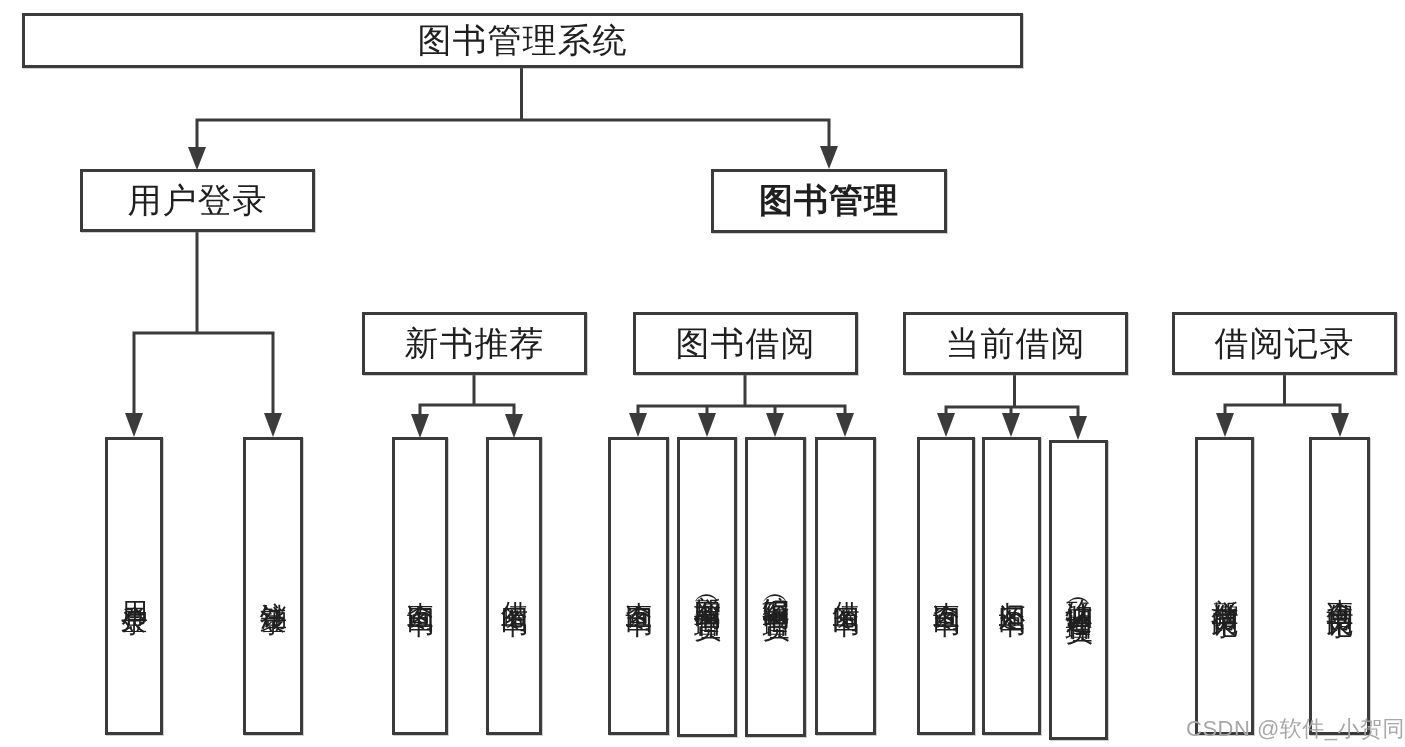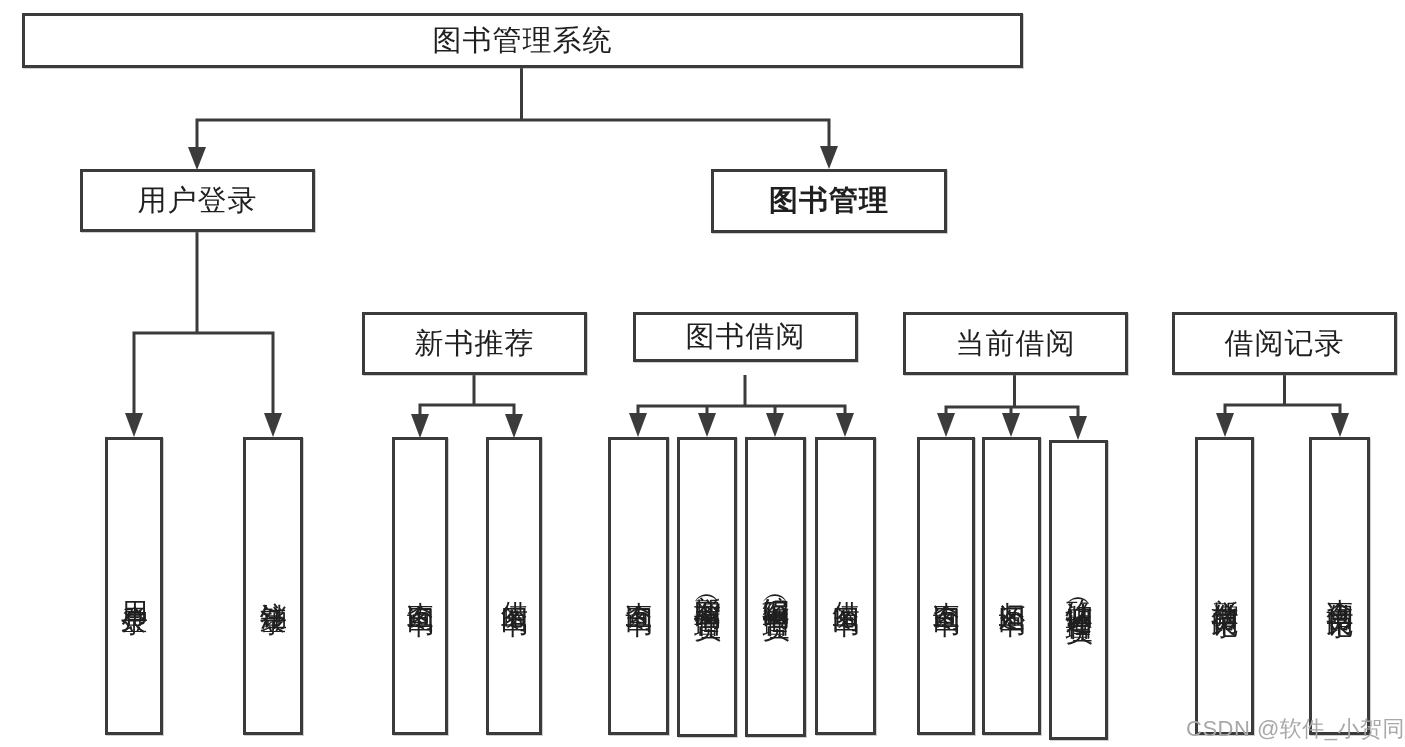--- a/index.html
+++ b/index.html
@@ -40,21 +40,21 @@
     box-sizing: border-box;
     background: #ffffff;
     border: 3px solid var(--box_border, #3b3b3b);
     display: flex;
     align-items: center;
     justify-content: center;
     z-index: 2;
     box-shadow: 1px 1px 0 rgba(120,120,120,0.35);
   }
   .hnode {
-    font-size: 29px;
+    font-size: 34px;
     letter-spacing: 1px;
     white-space: nowrap;
   }
   .vnode {
     top: 437px;
     height: 298px;
   }
   .vnode .vtext {
     writing-mode: vertical-lr;
     line-height: 1;
@@ -115,21 +115,21 @@
   <div class="node hnode" style="left:80px; top:169px; width:235px; height:63px;">
     <span>用户登录</span>
   </div>
   <div class="node hnode" style="left:711px; top:169px; width:236px; height:64px;font-weight:bold;">
     <span>图书管理</span>
   </div>
 
   <div class="node hnode" style="left:362px; top:312px; width:225px; height:63px;">
     <span>新书推荐</span>
   </div>
-  <div class="node hnode" style="left:633px; top:312px; width:225px; height:50px;">
+  <div class="node hnode" style="left:633px; top:312px; width:225px; height:63px;">
     <span>图书借阅</span>
   </div>
   <div class="node hnode" style="left:1172px; top:312px; width:225px; height:63px;">
     <span>借阅记录</span>
   </div>
   <div class="node hnode" style="left:903px; top:312px; width:225px; height:63px;">
     <span>当前借阅</span>
   </div>
 
   <div class="node vnode" style="left:105px; width:58px;">

